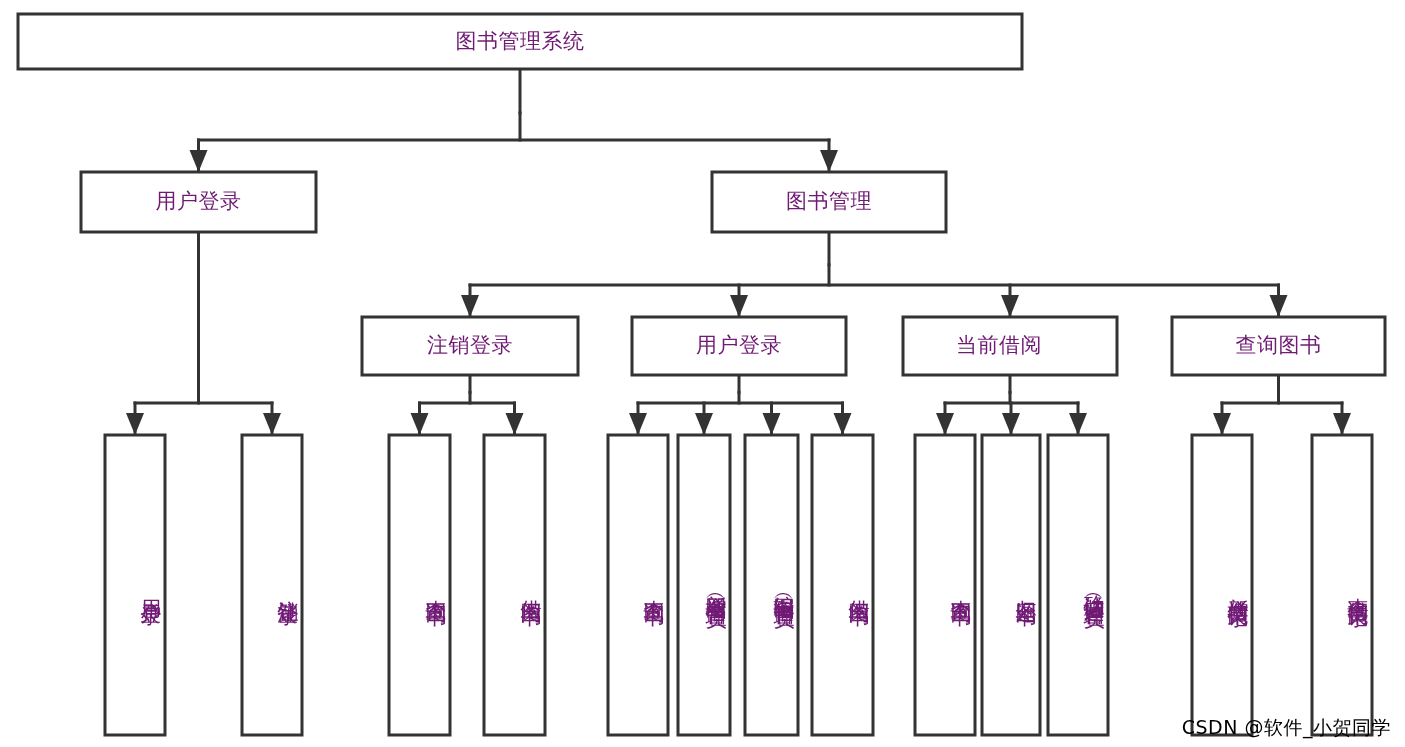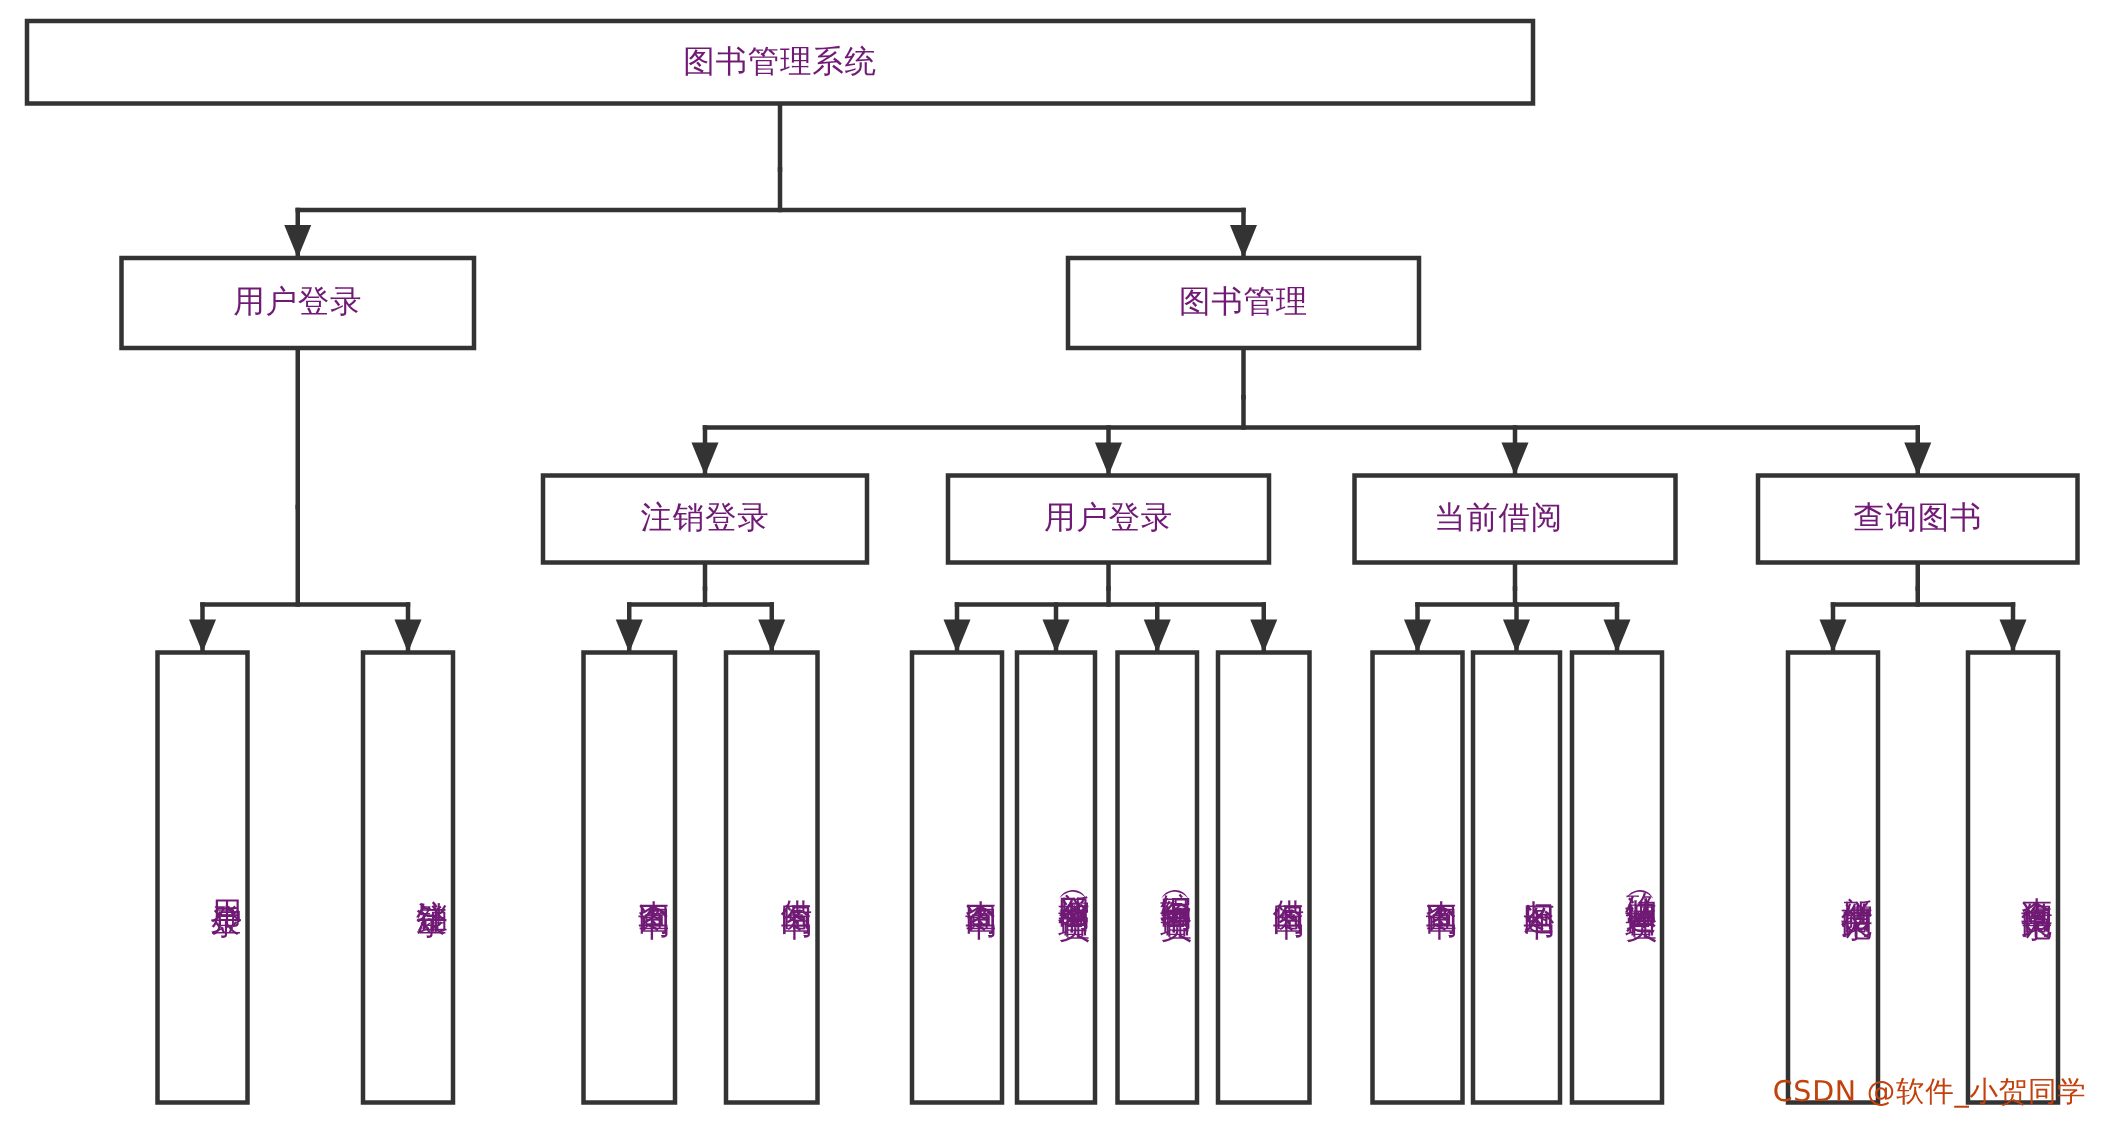--- a/index.html
+++ b/index.html
@@ -64,21 +64,21 @@
     letter-spacing: 2px;
     align-items: flex-start;
     justify-content: center;
     padding-top: 4px;
   }
   .watermark {
     position: absolute;
     right: 14px;
     bottom: 6px;
     font-size: 19px;
-    color: #c2410c;
+    color: #000000;
     font-family: "DejaVu Sans", "Liberation Sans", sans-serif;
     letter-spacing: 0.5px;
     white-space: nowrap;
   }
 </style>
 </head>
 <body>
 
 <div id="diagram-root">
   <svg class="diagram-canvas" viewBox="0 0 1405 747" xmlns="http://www.w3.org/2000/svg">

